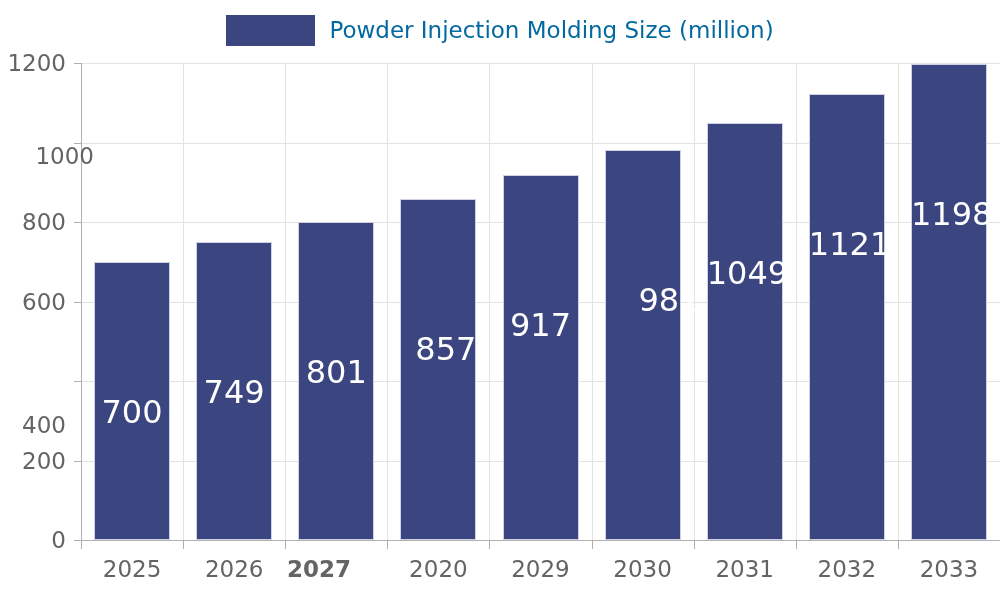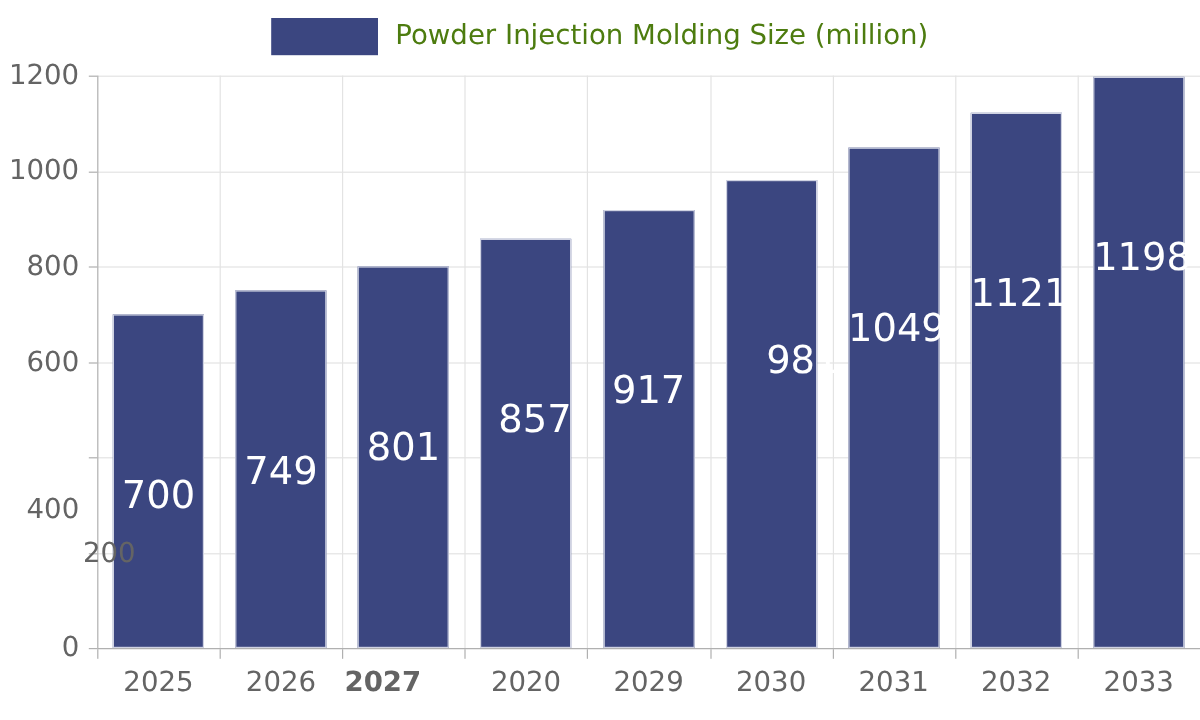--- a/index.html
+++ b/index.html
@@ -34,21 +34,21 @@
     justify-content: center;
     gap: 14px;
   }
   .legend-swatch {
     width: 89px;
     height: 31px;
     background: #3b4680;
   }
   .legend-label {
     font-size: 23px;
-    color: #4d7c0f;
+    color: #0369a1;
     white-space: nowrap;
     line-height: 1;
   }
 
   
   .plot {
     position: absolute;
     left: 81px;
     top: 63px;
     width: 919px;
@@ -183,29 +183,29 @@
       <div class="bar-value" style="left: 829.944px; width: 76px; top: 134.795px;">1198</div>
     </div>
 
   <div class="axis-left"></div>
   <div class="axis-bottom"></div>
 
   <div id="axis-decor">
       <div class="ytick-mark" style="top: 540px;"></div>
       <div class="ytick-label" style="top: 529px; position: absolute; left: 0px; width: 66px;">0</div>
       <div class="ytick-mark" style="top: 461px;"></div>
-      <div class="ytick-label" style="top: 449.5px; position: absolute; left: 0px; width: 66px; padding-left: 47px;">200</div>
+      <div class="ytick-label" style="top: 449.5px; position: absolute; left: 0px; width: 66px;">200</div>
       <div class="ytick-mark" style="top: 381px;"></div>
       <div class="ytick-label" style="top: 370px; position: absolute; left: 0px; width: 66px; margin-top: 44px;">400</div>
       <div class="ytick-mark" style="top: 302px;"></div>
       <div class="ytick-label" style="top: 290.5px; position: absolute; left: 0px; width: 66px;">600</div>
       <div class="ytick-mark" style="top: 222px;"></div>
       <div class="ytick-label" style="top: 211px; position: absolute; left: 0px; width: 66px;">800</div>
       <div class="ytick-mark" style="top: 143px;"></div>
-      <div class="ytick-label" style="top: 131px; position: absolute; left: 0px; width: 66px;">1000</div>
+      <div class="ytick-label" style="top: 145px; position: absolute; left: 0px; width: 66px; padding-left: 28px;">1000</div>
       <div class="ytick-mark" style="top: 63px;"></div>
       <div class="ytick-label" style="top: 52px; position: absolute; left: 0px; width: 66px;">1200</div>
       <div class="xtick-mark" style="left: 81px;"></div>
       <div class="xtick-mark" style="left: 183px;"></div>
       <div class="xtick-mark" style="left: 285px;"></div>
       <div class="xtick-mark" style="left: 387px;"></div>
       <div class="xtick-mark" style="left: 489px;"></div>
       <div class="xtick-mark" style="left: 592px;"></div>
       <div class="xtick-mark" style="left: 694px;"></div>
       <div class="xtick-mark" style="left: 796px;"></div>

